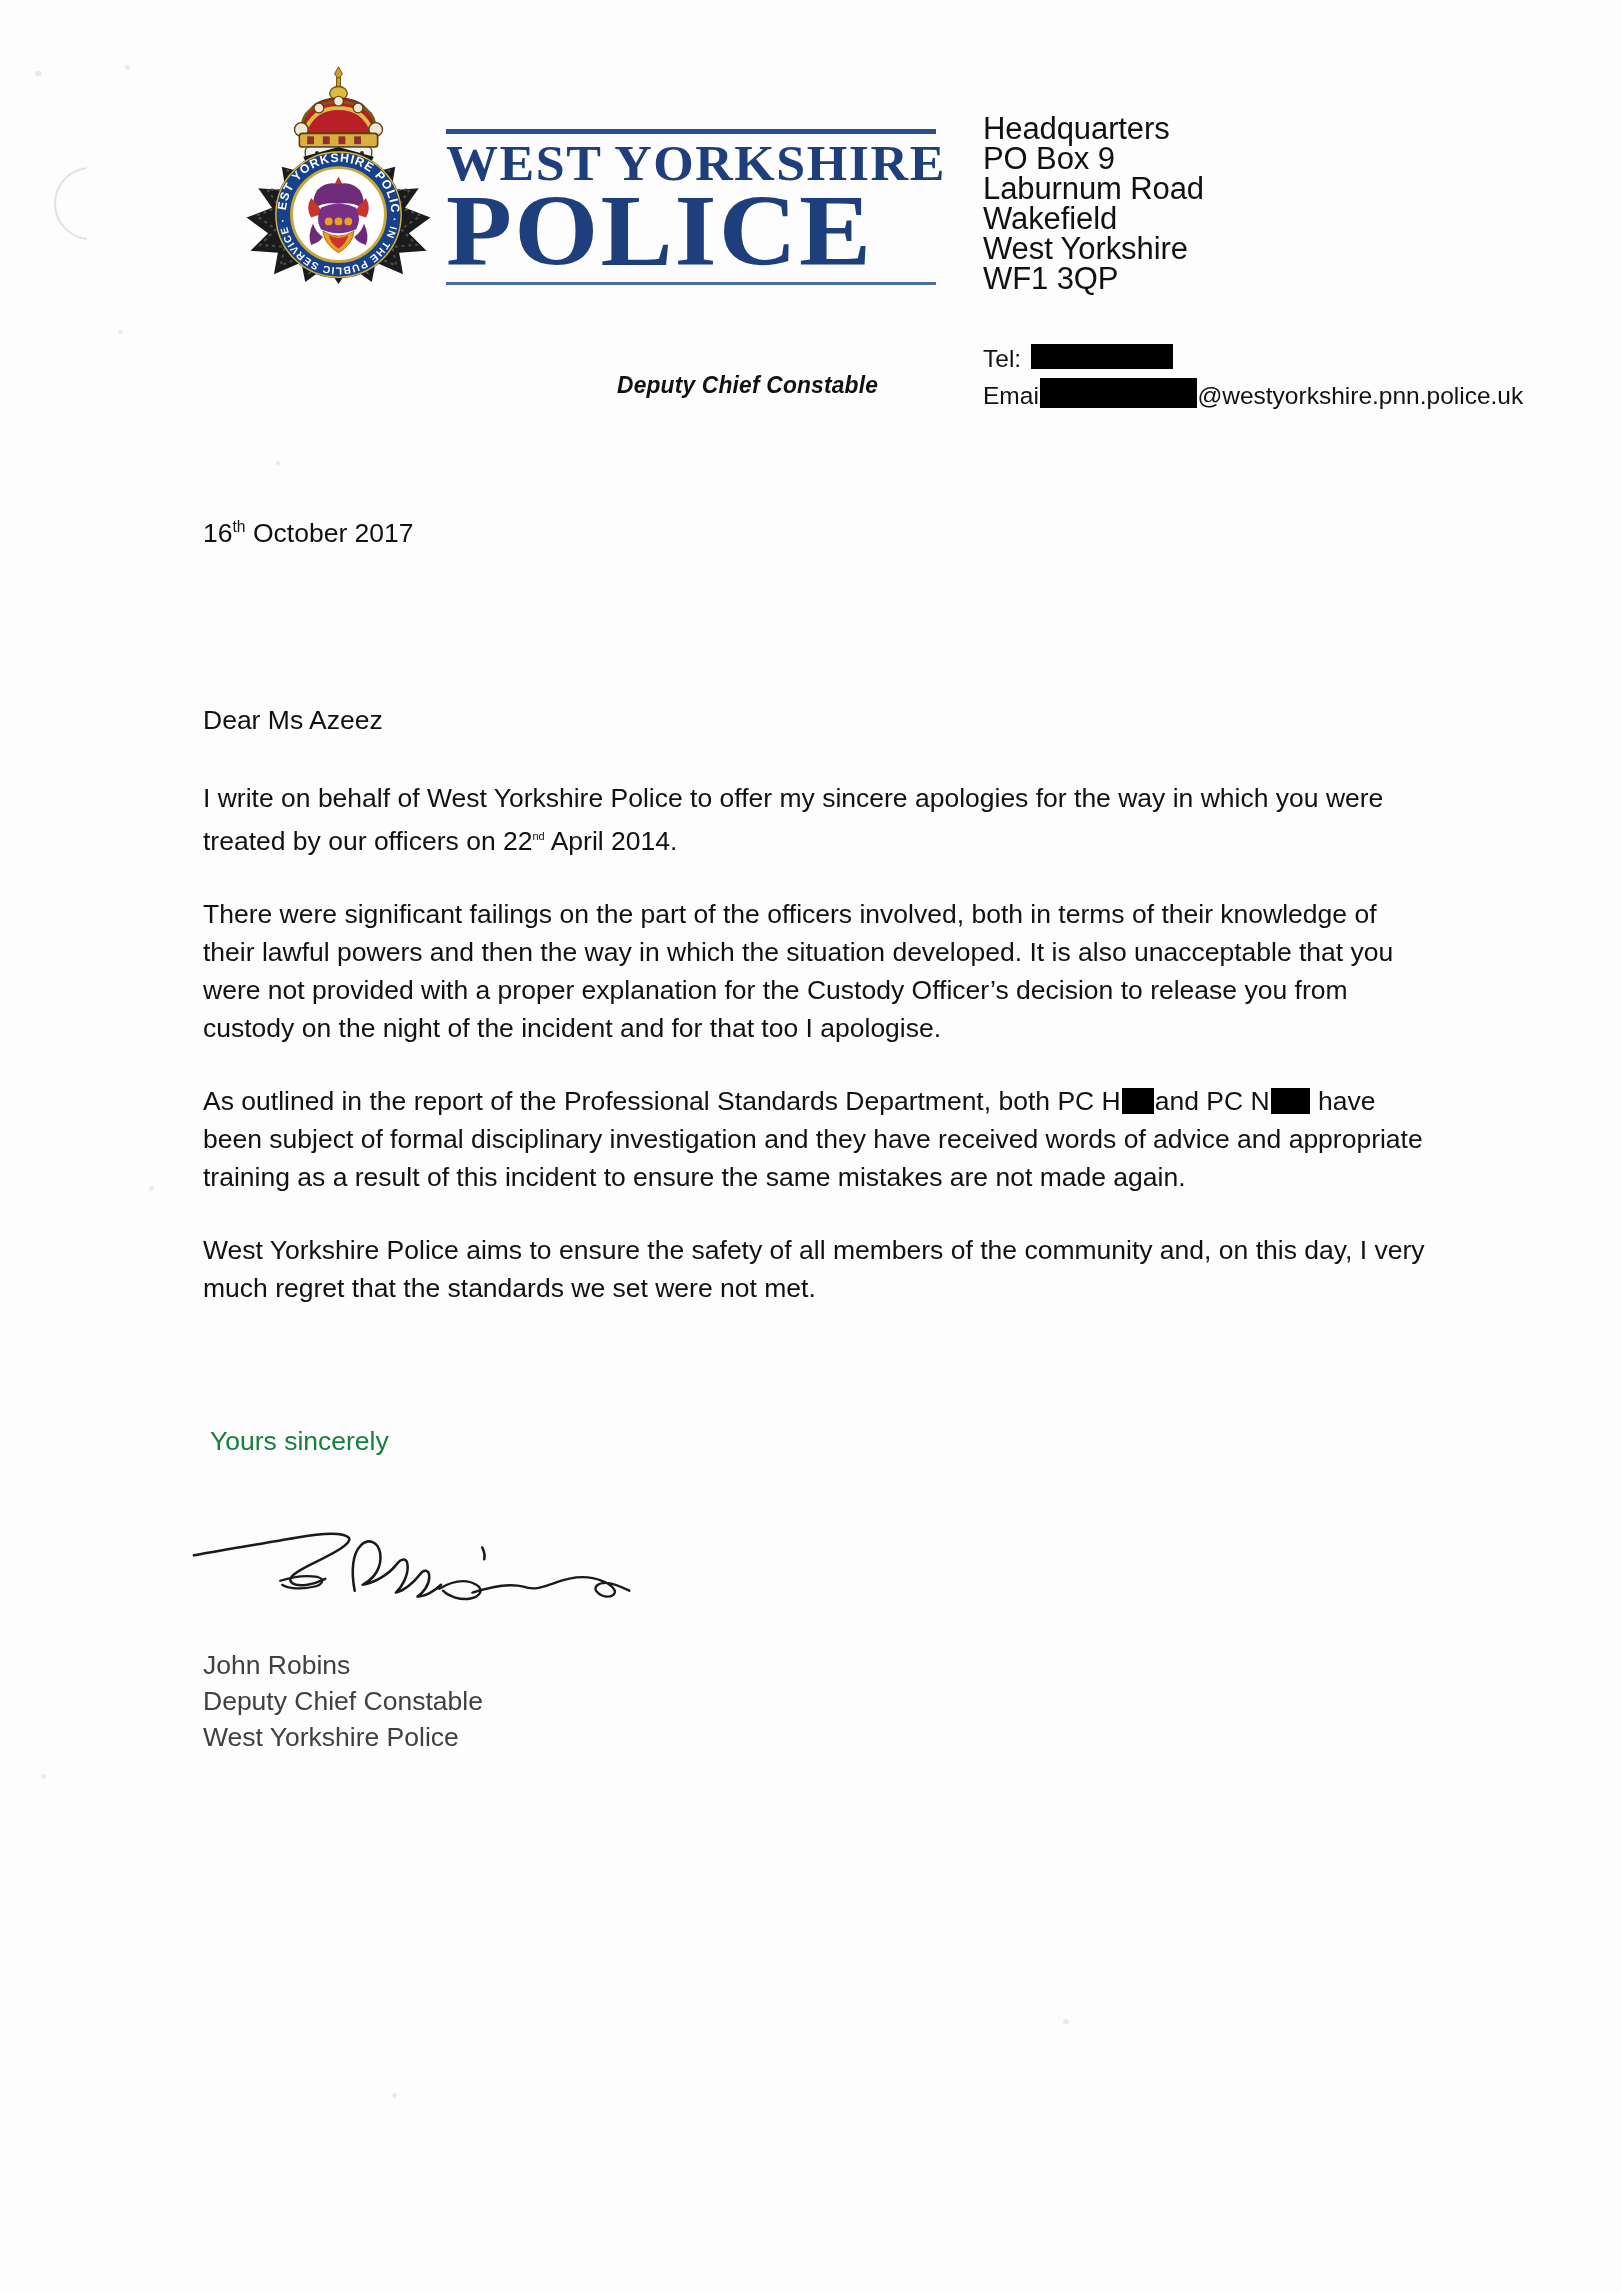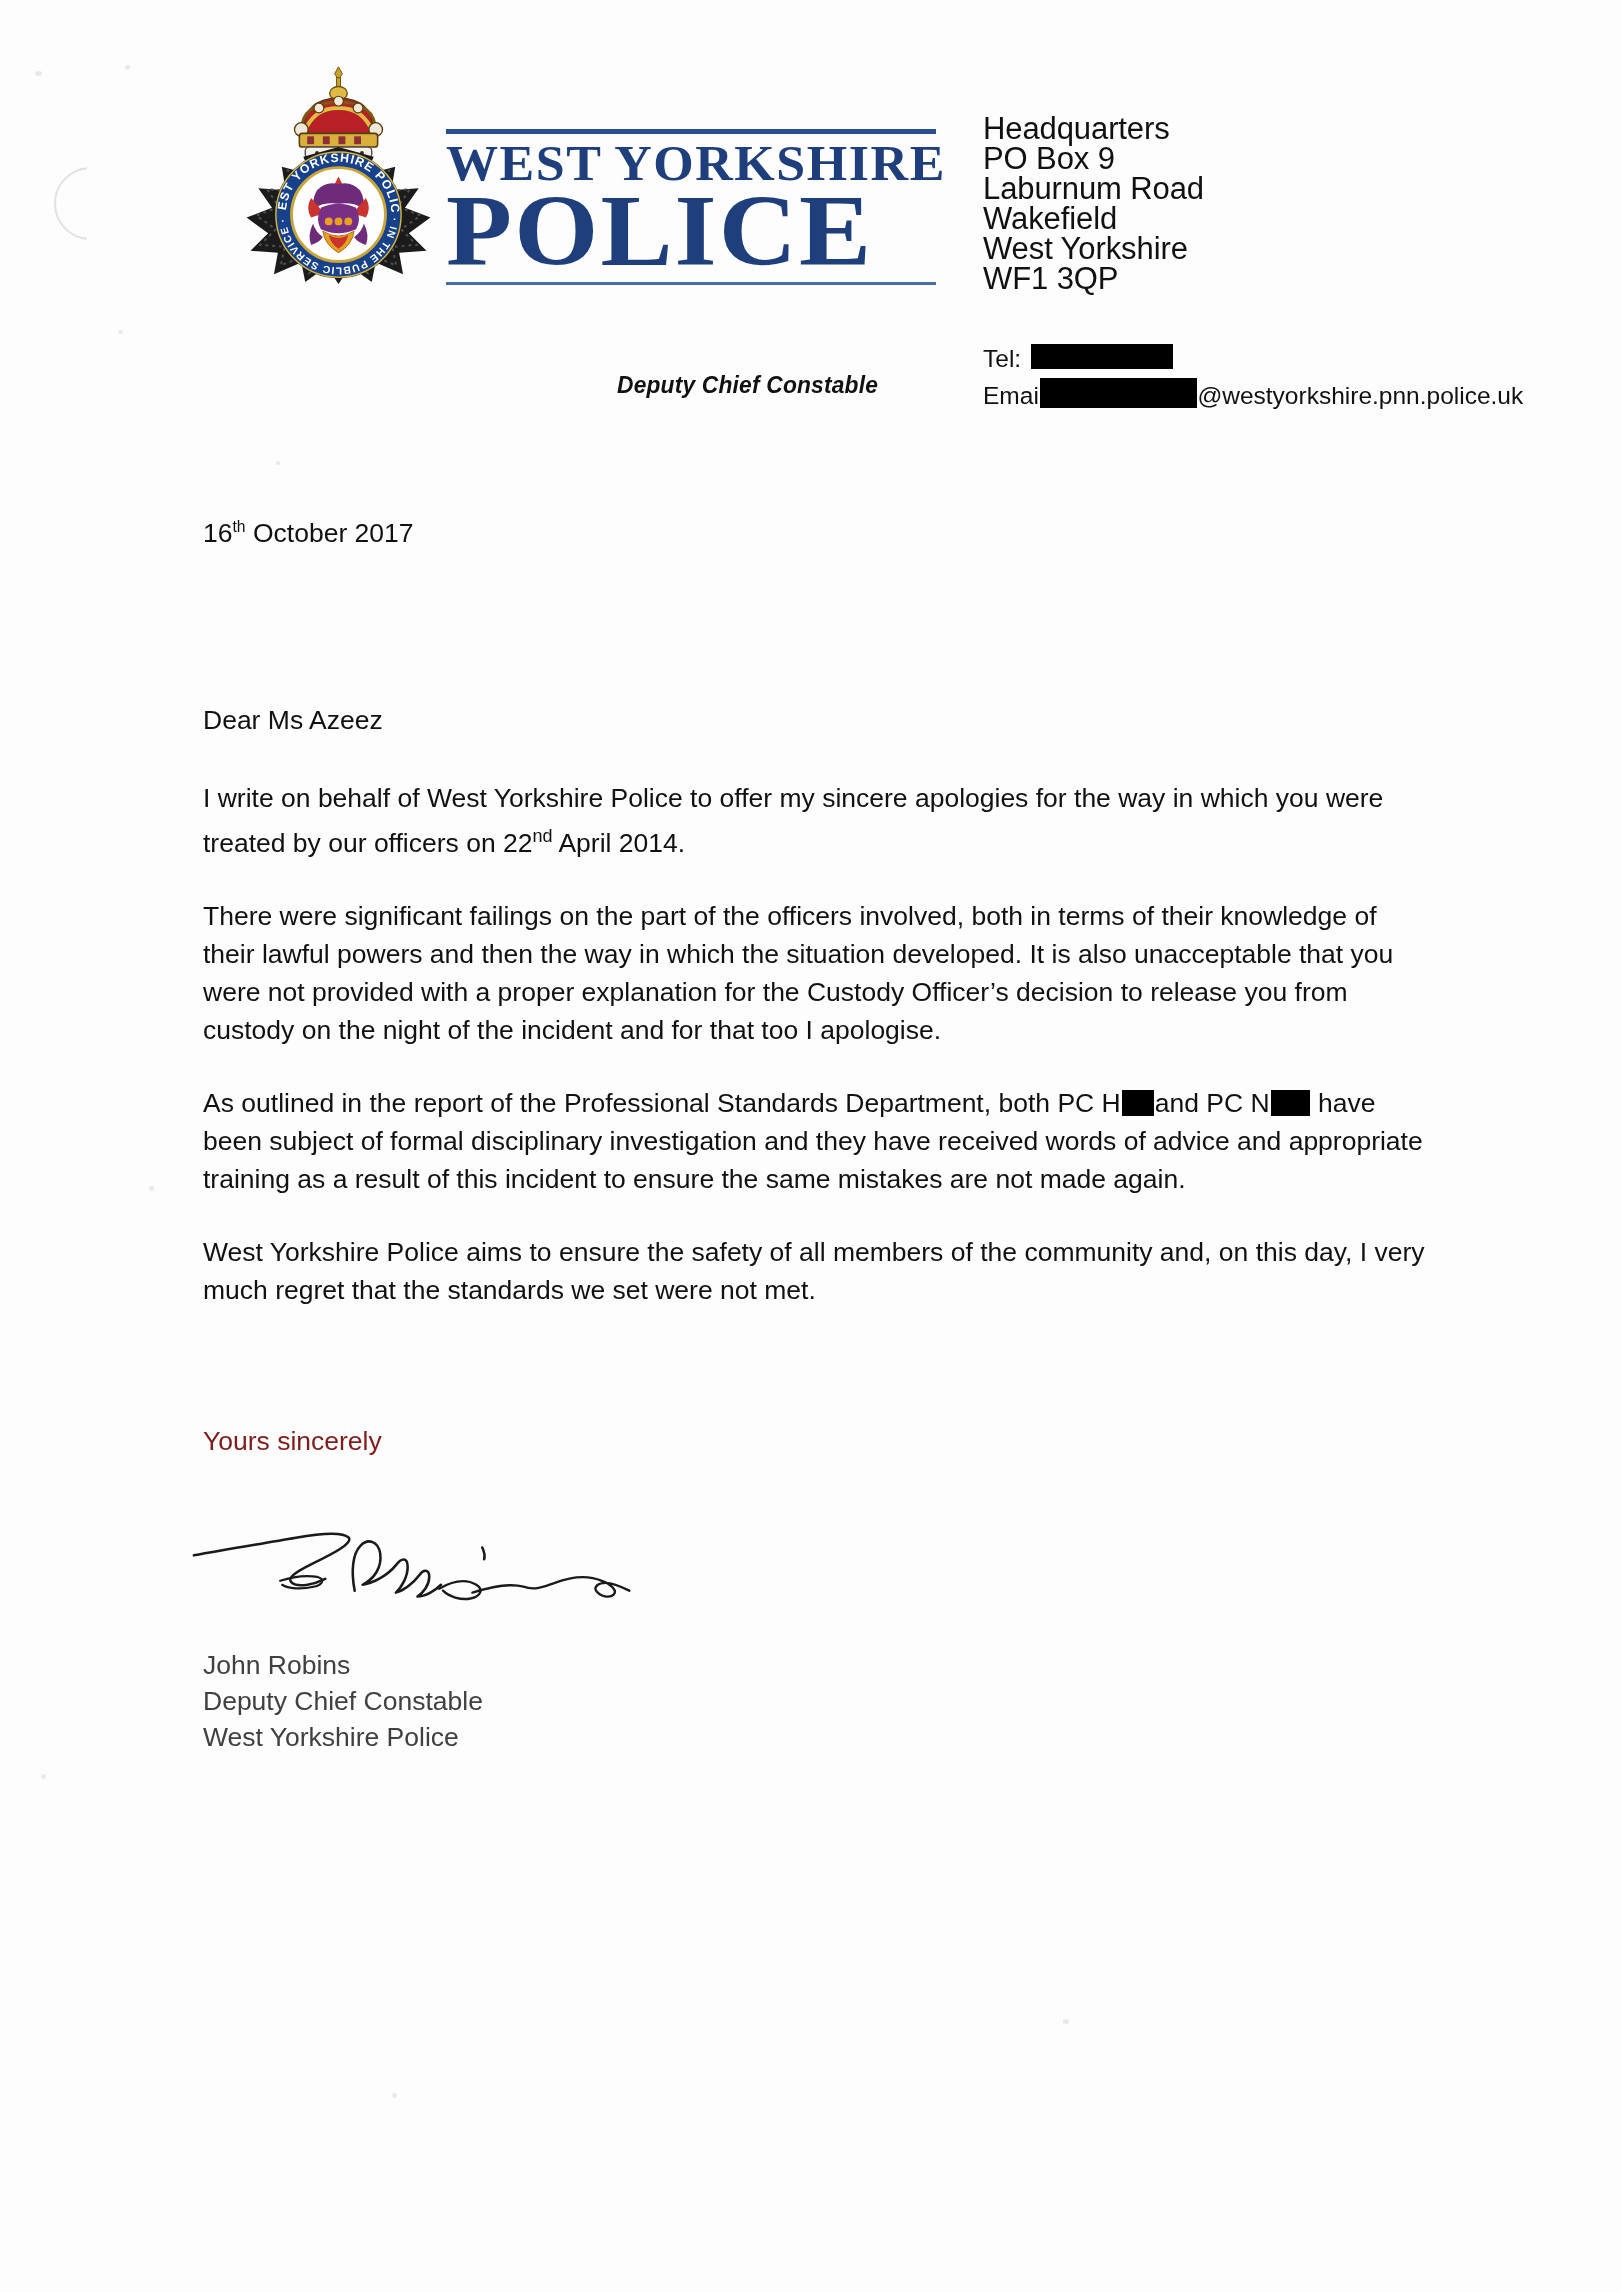--- a/index.html
+++ b/index.html
@@ -181,38 +181,38 @@
     top: 779px;
     width: 1227px;
   }
   .letter-body p {
     margin: 0 0 35px 0;
     font-size: 26.5px;
     line-height: 38px;
     color: #111;
     text-align: left;
   }
-  .letter-body p sup { font-size: 18px; vertical-align: super; }
+  .letter-body p sup { font-size: 11px; vertical-align: super; }
 
   .redact-inline {
     display: inline-block;
     background: #000;
     width: 32px;
     height: 25.5px;
     vertical-align: -3.9px;
     margin: 0 1px;
   }
   .redact-inline.wide { width: 39px; }
 
   .closing {
     position: absolute;
-    left: 203px;
+    left: 210px;
     top: 1426px;
     font-size: 26.5px;
-    color: #7f1d1d;
+    color: #15803d;
   }
 
   .signature {
     position: absolute;
     left: 186px;
     top: 1514px;
     width: 461px;
     height: 118px;
   }
   .signature svg { width: 100%; height: 100%; display: block; }

